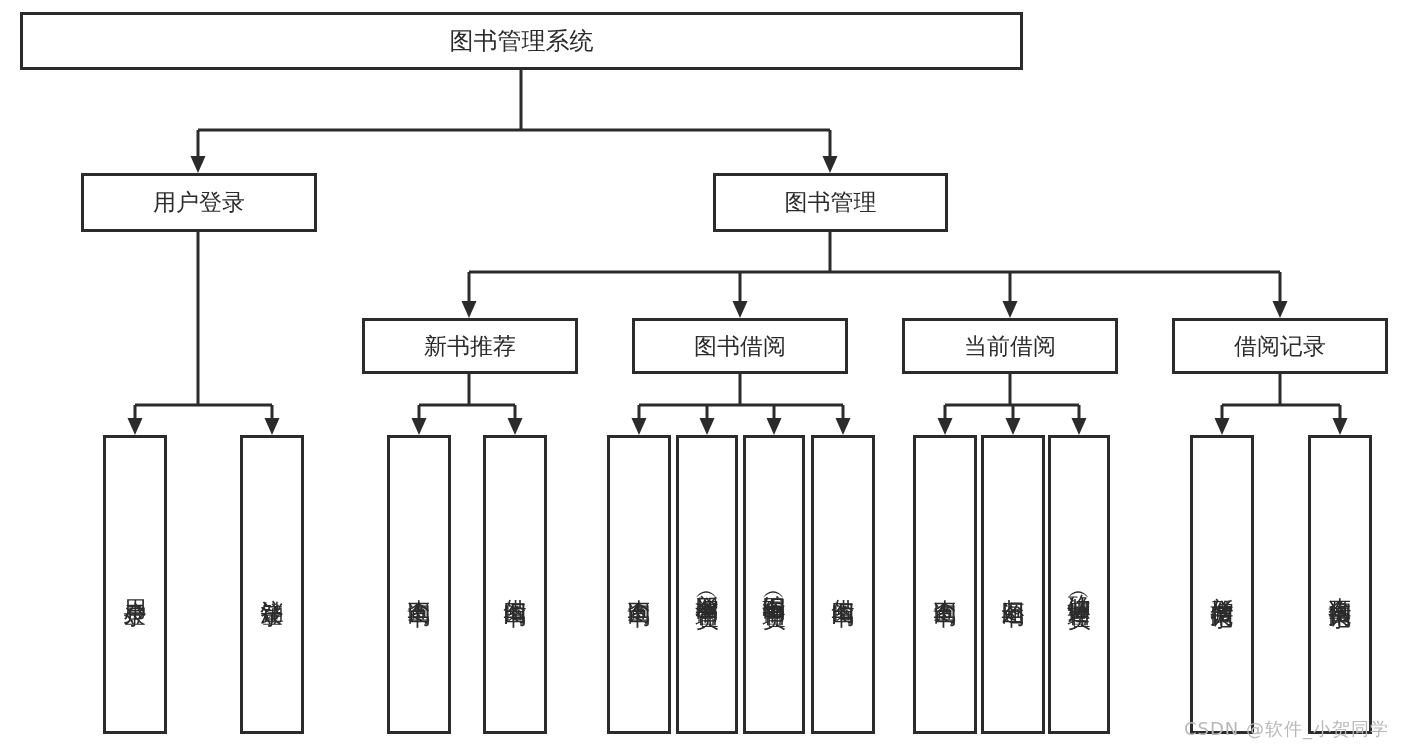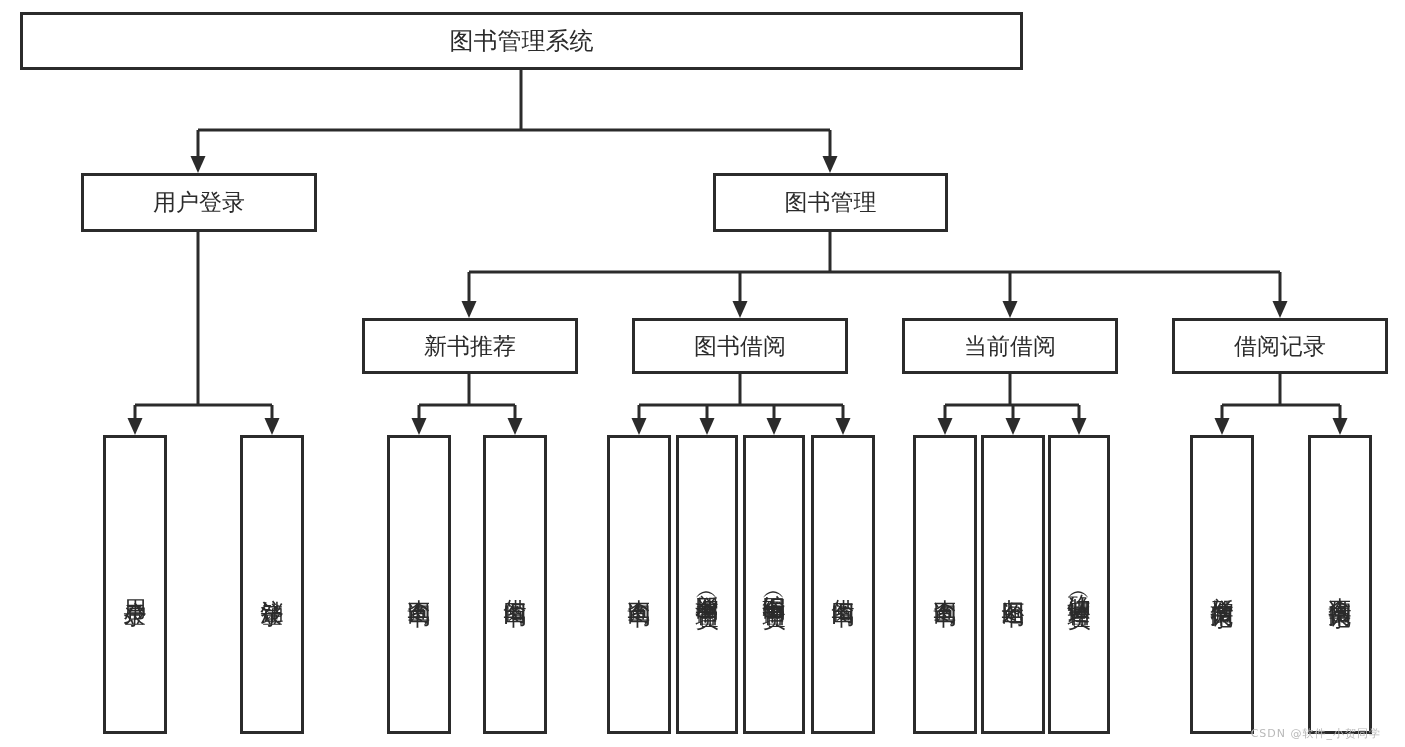--- a/index.html
+++ b/index.html
@@ -67,24 +67,24 @@
     font-family: "DejaVu Sans", "Liberation Sans", sans-serif;
     font-size: 23px;
     line-height: 1.08;
     letter-spacing: 2px;
     color: #2b2b2b;
     white-space: nowrap;
     pointer-events: none;
   }
   .watermark {
     position: absolute;
-    right: 24px;
+    right: 16px;
     bottom: 6px;
     font-family: "DejaVu Sans", "Liberation Sans", sans-serif;
-    font-size: 11px;
+    font-size: 18px;
     color: #b9b9b9;
     letter-spacing: 1px;
     user-select: none;
   }
 </style>
 </head>
 <body>
 
 <div id="diagram-root">
   <svg class="chart-svg" viewBox="0 0 1405 747" xmlns="http://www.w3.org/2000/svg">

